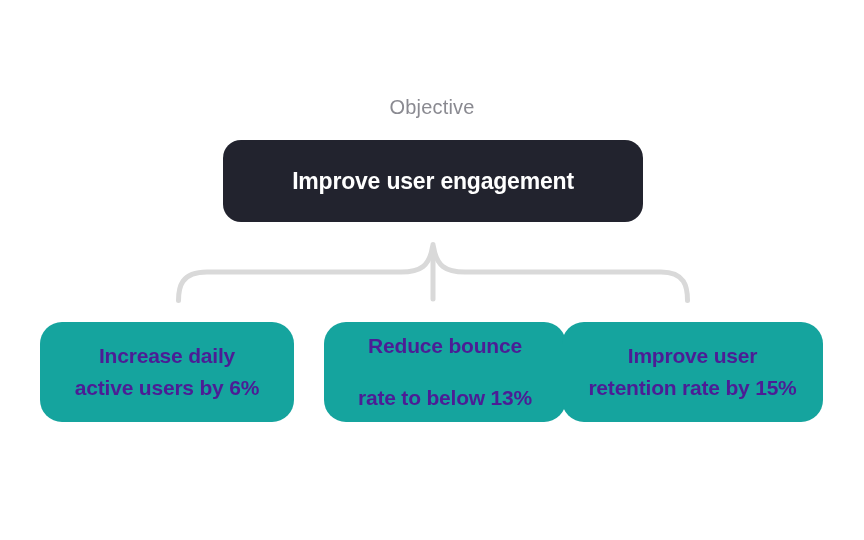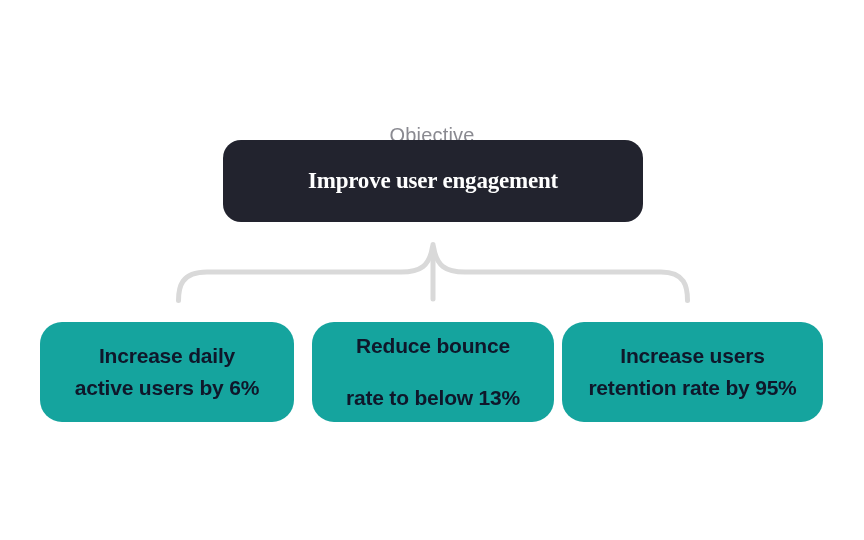--- a/index.html
+++ b/index.html
@@ -18,40 +18,38 @@
   .objective-label {
     position: absolute;
     left: 0;
     right: 0;
     top: 96px;
     text-align: center;
     font-size: 20px;
     font-weight: 500;
     color: #8a8a91;
     letter-spacing: 0.2px;
-    margin-top: 28px;
   }
   .objective-node {
     position: absolute;
     left: 223px;
     top: 140px;
     width: 420px;
     height: 82px;
     background: #22232e;
     border-radius: 18px;
     display: flex;
     align-items: center;
     justify-content: center;
   }
   .objective-node span {
     color: #ffffff;
     font-size: 23px;
     font-weight: 700;
     letter-spacing: -0.2px;
-    font-family: Liberation Serif, serif;
   }
   .brace {
     position: absolute;
     left: 0;
     top: 0;
     width: 864px;
     height: 540px;
     pointer-events: none;
   }
   .kr-node {
@@ -60,29 +58,29 @@
     height: 100px;
     background: #15a49e;
     border-radius: 22px;
     display: flex;
     flex-direction: column;
     align-items: center;
     justify-content: center;
   }
   .kr-node span {
     display: block;
-    color: #0f172a;
+    color: #4c1d95;
     font-size: 21px;
     font-weight: 700;
     line-height: 32px;
     text-align: left;
     letter-spacing: -0.2px;
   }
   .kr-1 { left: 40px;  width: 254px; }
-  .kr-2 { left: 312px; width: 242px; gap: 20px; }
+  .kr-2 { left: 324px; width: 242px; gap: 20px; }
   .kr-3 { left: 562px; width: 261px; }
 </style>
 </head>
 <body>
 
 <div class="canvas">
 
   <div class="objective-label">Objective</div>
 
   <div class="objective-node">
@@ -99,17 +97,17 @@
     <span>Increase daily</span>
     <span>active users by 6%</span>
   </div>
 
   <div class="kr-node kr-2">
     <span>Reduce bounce</span>
     <span>rate to below 13%</span>
   </div>
 
   <div class="kr-node kr-3">
-    <span>Increase users</span>
-    <span>retention rate by 95%</span>
+    <span>Improve user</span>
+    <span>retention rate by 15%</span>
   </div>
 
 </div>
 
 </body></html>

